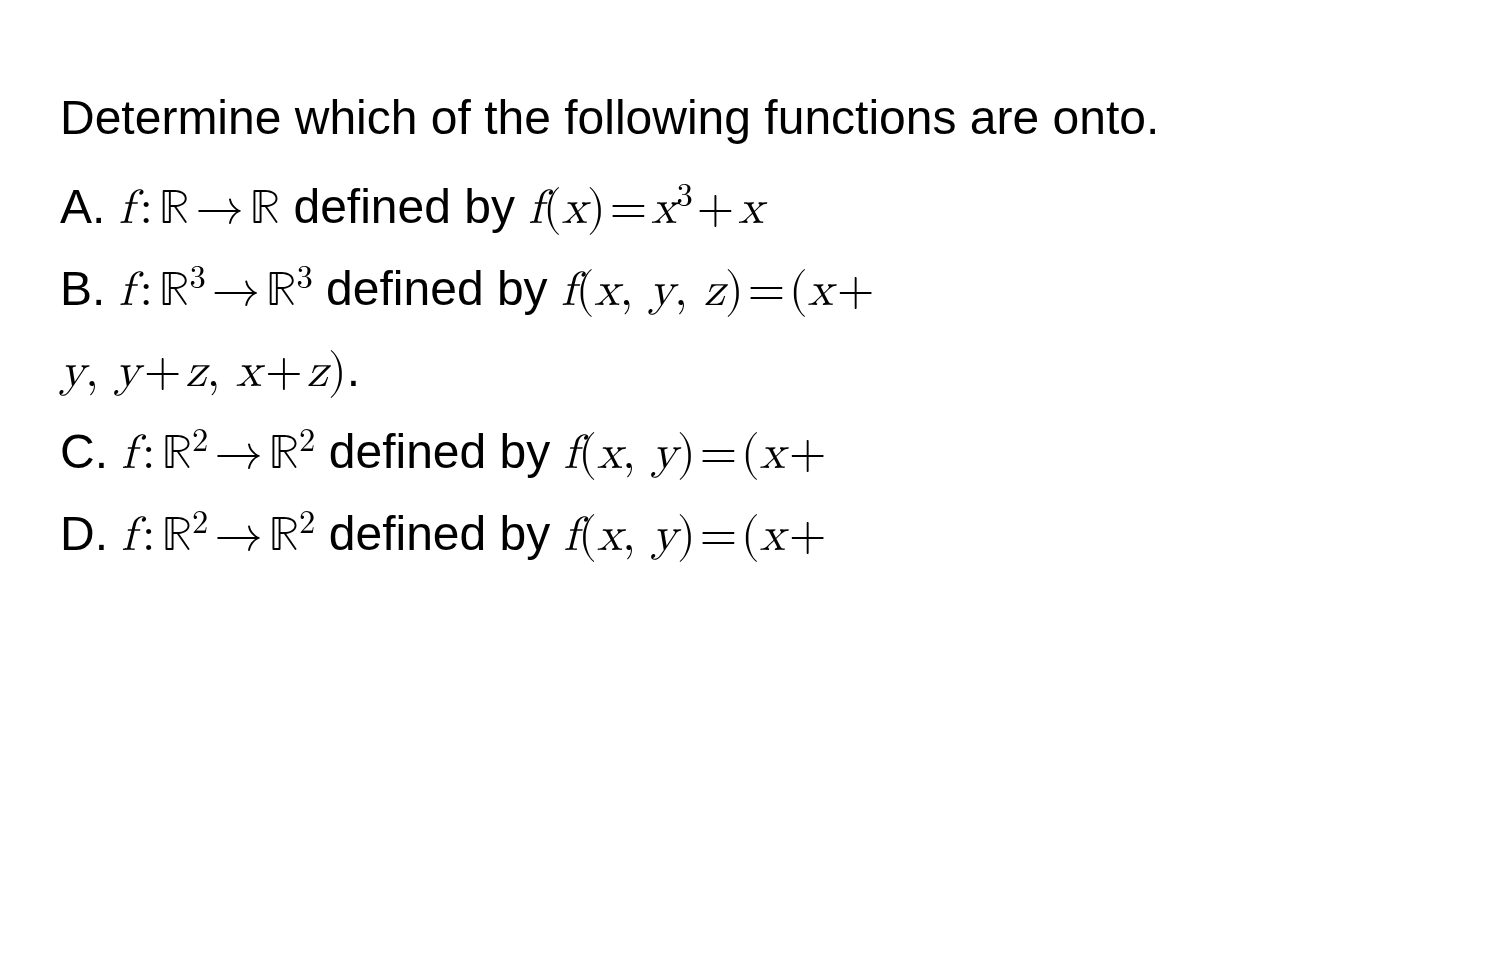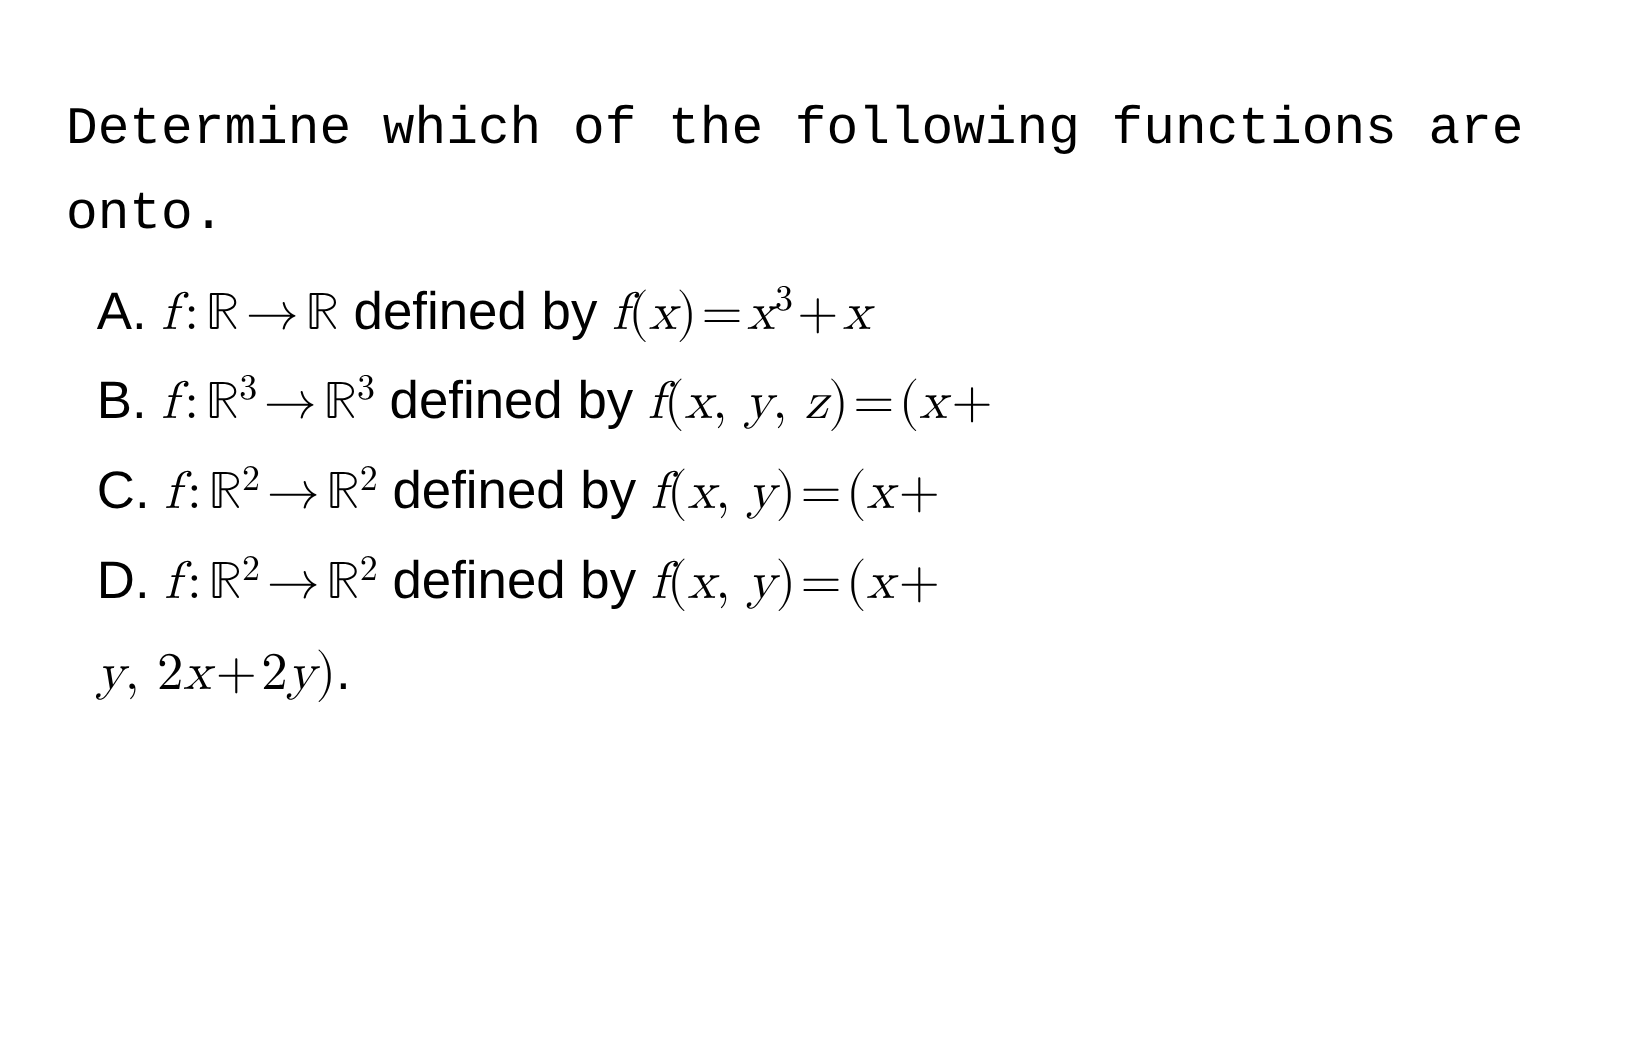--- a/index.html
+++ b/index.html
@@ -14,25 +14,23 @@
       font-family: -apple-system, BlinkMacSystemFont, "Segoe UI", Helvetica, Arial, sans-serif;
       padding: 80px 60px;
       color: #000000;
     }
     .content {
       font-size: 48px;
       line-height: 1.6;
     }
     .question {
       margin-bottom: 12px;
-      font-family: Liberation Mono, monospace;
     }
     .option {
       margin-bottom: 4px;
-      margin-left: 28px;
     }
     .math {
       font-family: "Cambria Math", "STIX", "Latin Modern Math", Georgia, serif;
       font-style: italic;
     }
     .bb {
       font-family: "Cambria Math", "STIX", "Latin Modern Math", serif;
       font-style: normal;
     }
     .label {
@@ -76,25 +74,25 @@
 <div class="content">
   <div class="question">Determine which of the following functions are onto.</div>
 
   <div class="option">
     <span class="label">A. </span><span class="math"><span>f</span><span class="colon">:</span><span class="bb">ℝ</span><span class="arrow">→</span><span class="bb">ℝ</span></span><span class="defined"> defined by </span><span class="math"><span>f</span><span class="paren">(</span><span>x</span><span class="paren">)</span><span class="op">=</span><span>x</span><sup class="paren">3</sup><span class="op">+</span><span>x</span></span>
   </div>
 
   <div class="option">
     <span class="label">B. </span><span class="math"><span>f</span><span class="colon">:</span><span class="bb">ℝ</span><sup class="paren">3</sup><span class="arrow">→</span><span class="bb">ℝ</span><sup class="paren">3</sup></span><span class="defined"> defined by </span><span class="math"><span>f</span><span class="paren">(</span><span>x</span><span class="comma">,</span> <span>y</span><span class="comma">,</span> <span>z</span><span class="paren">)</span><span class="op">=</span><span class="paren">(</span><span>x</span><span class="op">+</span></span>
   </div>
+  <div class="option">
+    <span class="math"><span>y</span><span class="comma">,</span> <span>y</span><span class="op">+</span><span>z</span><span class="comma">,</span> <span>x</span><span class="op">+</span><span>z</span><span class="paren">)</span></span><span class="period">.</span>
+  </div>
 
   <div class="option">
     <span class="label">C. </span><span class="math"><span>f</span><span class="colon">:</span><span class="bb">ℝ</span><sup class="paren">2</sup><span class="arrow">→</span><span class="bb">ℝ</span><sup class="paren">2</sup></span><span class="defined"> defined by </span><span class="math"><span>f</span><span class="paren">(</span><span>x</span><span class="comma">,</span> <span>y</span><span class="paren">)</span><span class="op">=</span><span class="paren">(</span><span>x</span><span class="op">+</span></span>
   </div>
 
   <div class="option">
     <span class="label">D. </span><span class="math"><span>f</span><span class="colon">:</span><span class="bb">ℝ</span><sup class="paren">2</sup><span class="arrow">→</span><span class="bb">ℝ</span><sup class="paren">2</sup></span><span class="defined"> defined by </span><span class="math"><span>f</span><span class="paren">(</span><span>x</span><span class="comma">,</span> <span>y</span><span class="paren">)</span><span class="op">=</span><span class="paren">(</span><span>x</span><span class="op">+</span></span>
   </div>
-  <div class="option">
-    <span class="math"><span>y</span><span class="comma">,</span> <span class="paren">2</span><span>x</span><span class="op">+</span><span class="paren">2</span><span>y</span><span class="paren">)</span></span><span class="period">.</span>
-  </div>
 
 </div>
 
 </body></html>

